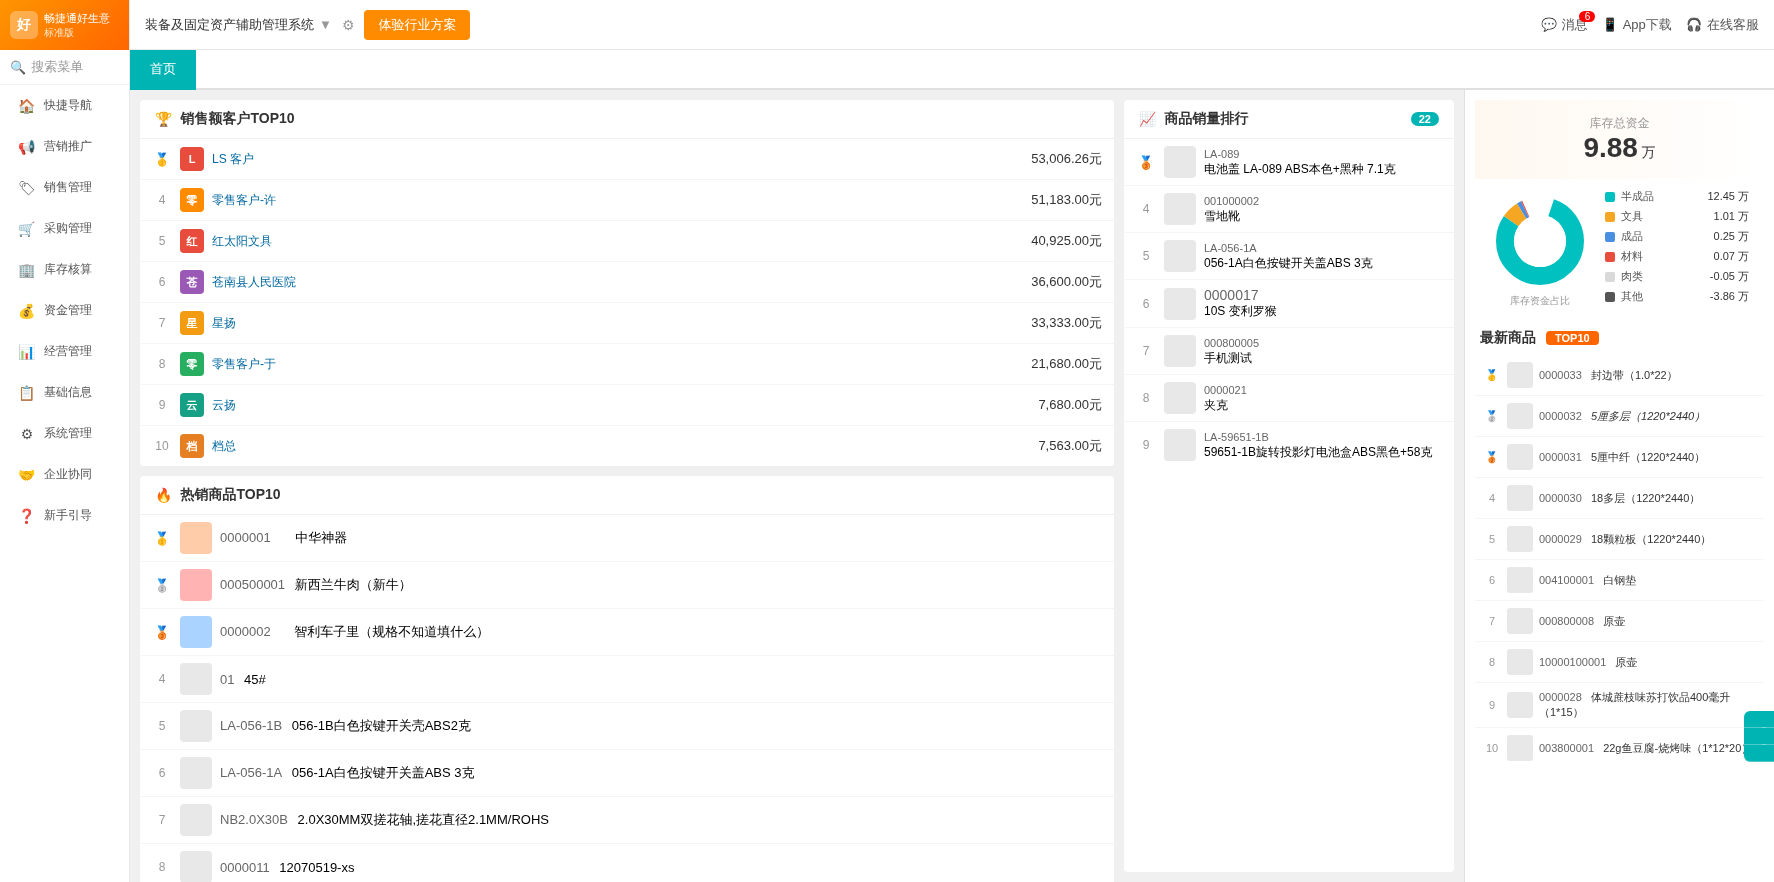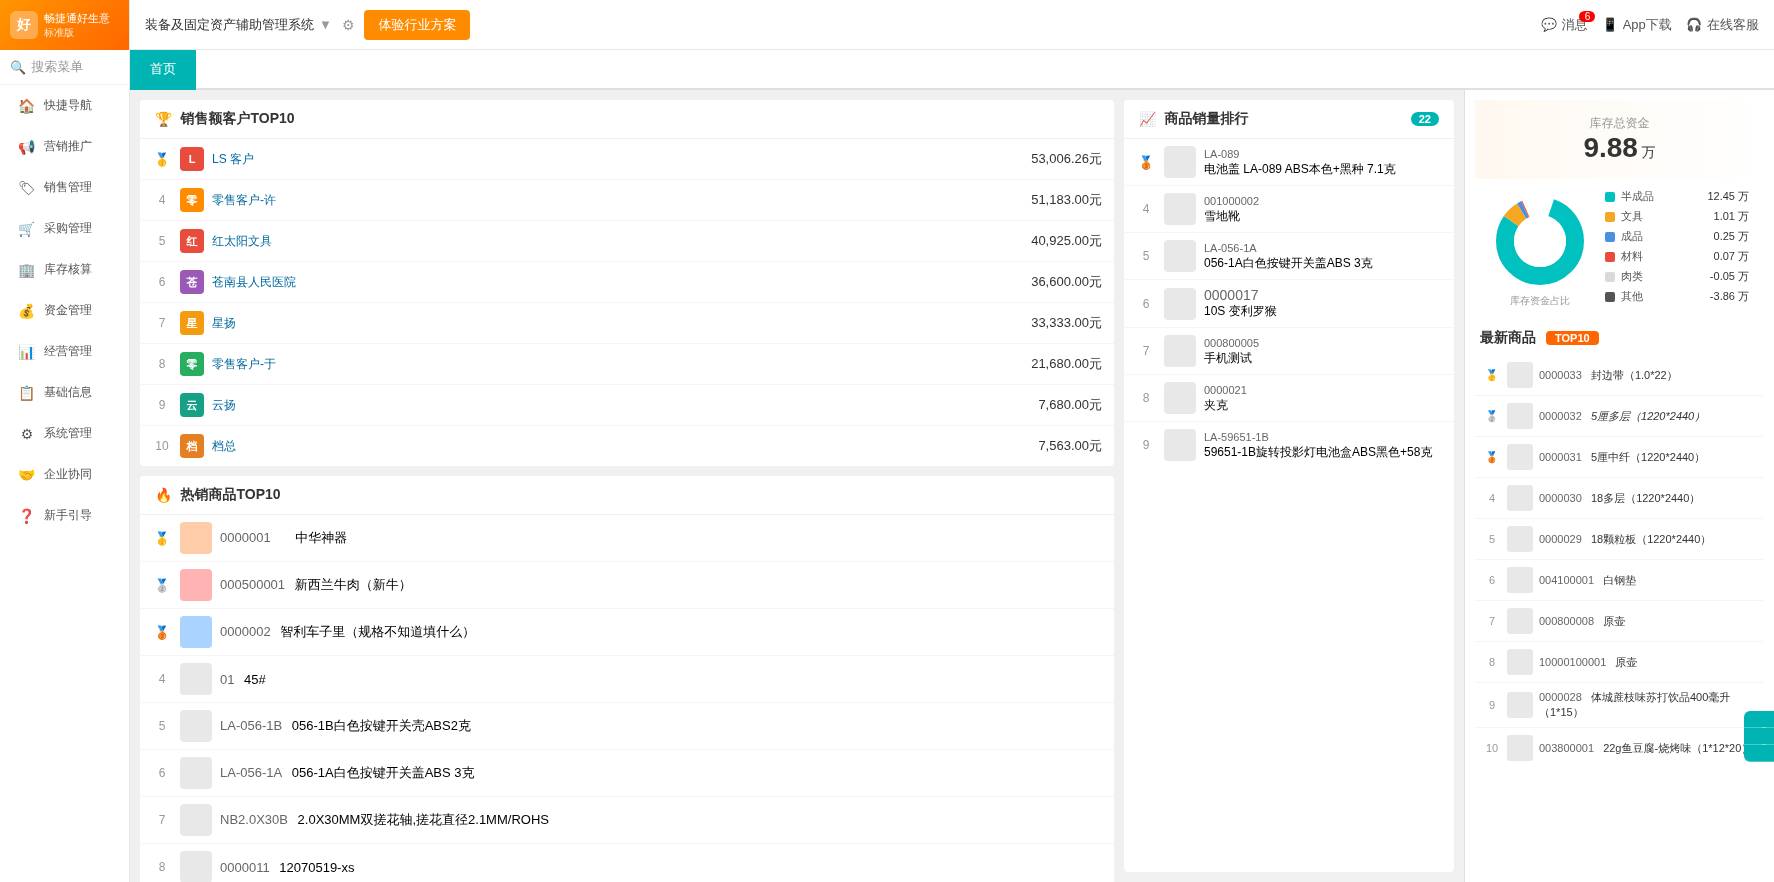--- a/index.html
+++ b/index.html
@@ -401,21 +401,21 @@
               <div class="prod-thumb" style="background:#ffb3b3;"></div>
               <div class="prod-info">
                 <span style="color:#666;margin-right:6px;">000500001</span>
                 <span>新西兰牛肉（新牛）</span>
               </div>
             </div>
             <div class="prod-item">
               <span class="rank-medal medal-bronze">🥉</span>
               <div class="prod-thumb" style="background:#aad4ff;"></div>
               <div class="prod-info">
-                <span style="color:#666;margin-right:6px;">0000002</span>
+                <span style="color:#666;margin-right:20px;">0000002</span>
                 <span>智利车子里（规格不知道填什么）</span>
               </div>
             </div>
             <div class="prod-item">
               <span class="rank-num">4</span>
               <div class="prod-thumb"></div>
               <div class="prod-info">
                 <span style="color:#666;margin-right:6px;">01</span>
                 <span>45#</span>
               </div>

